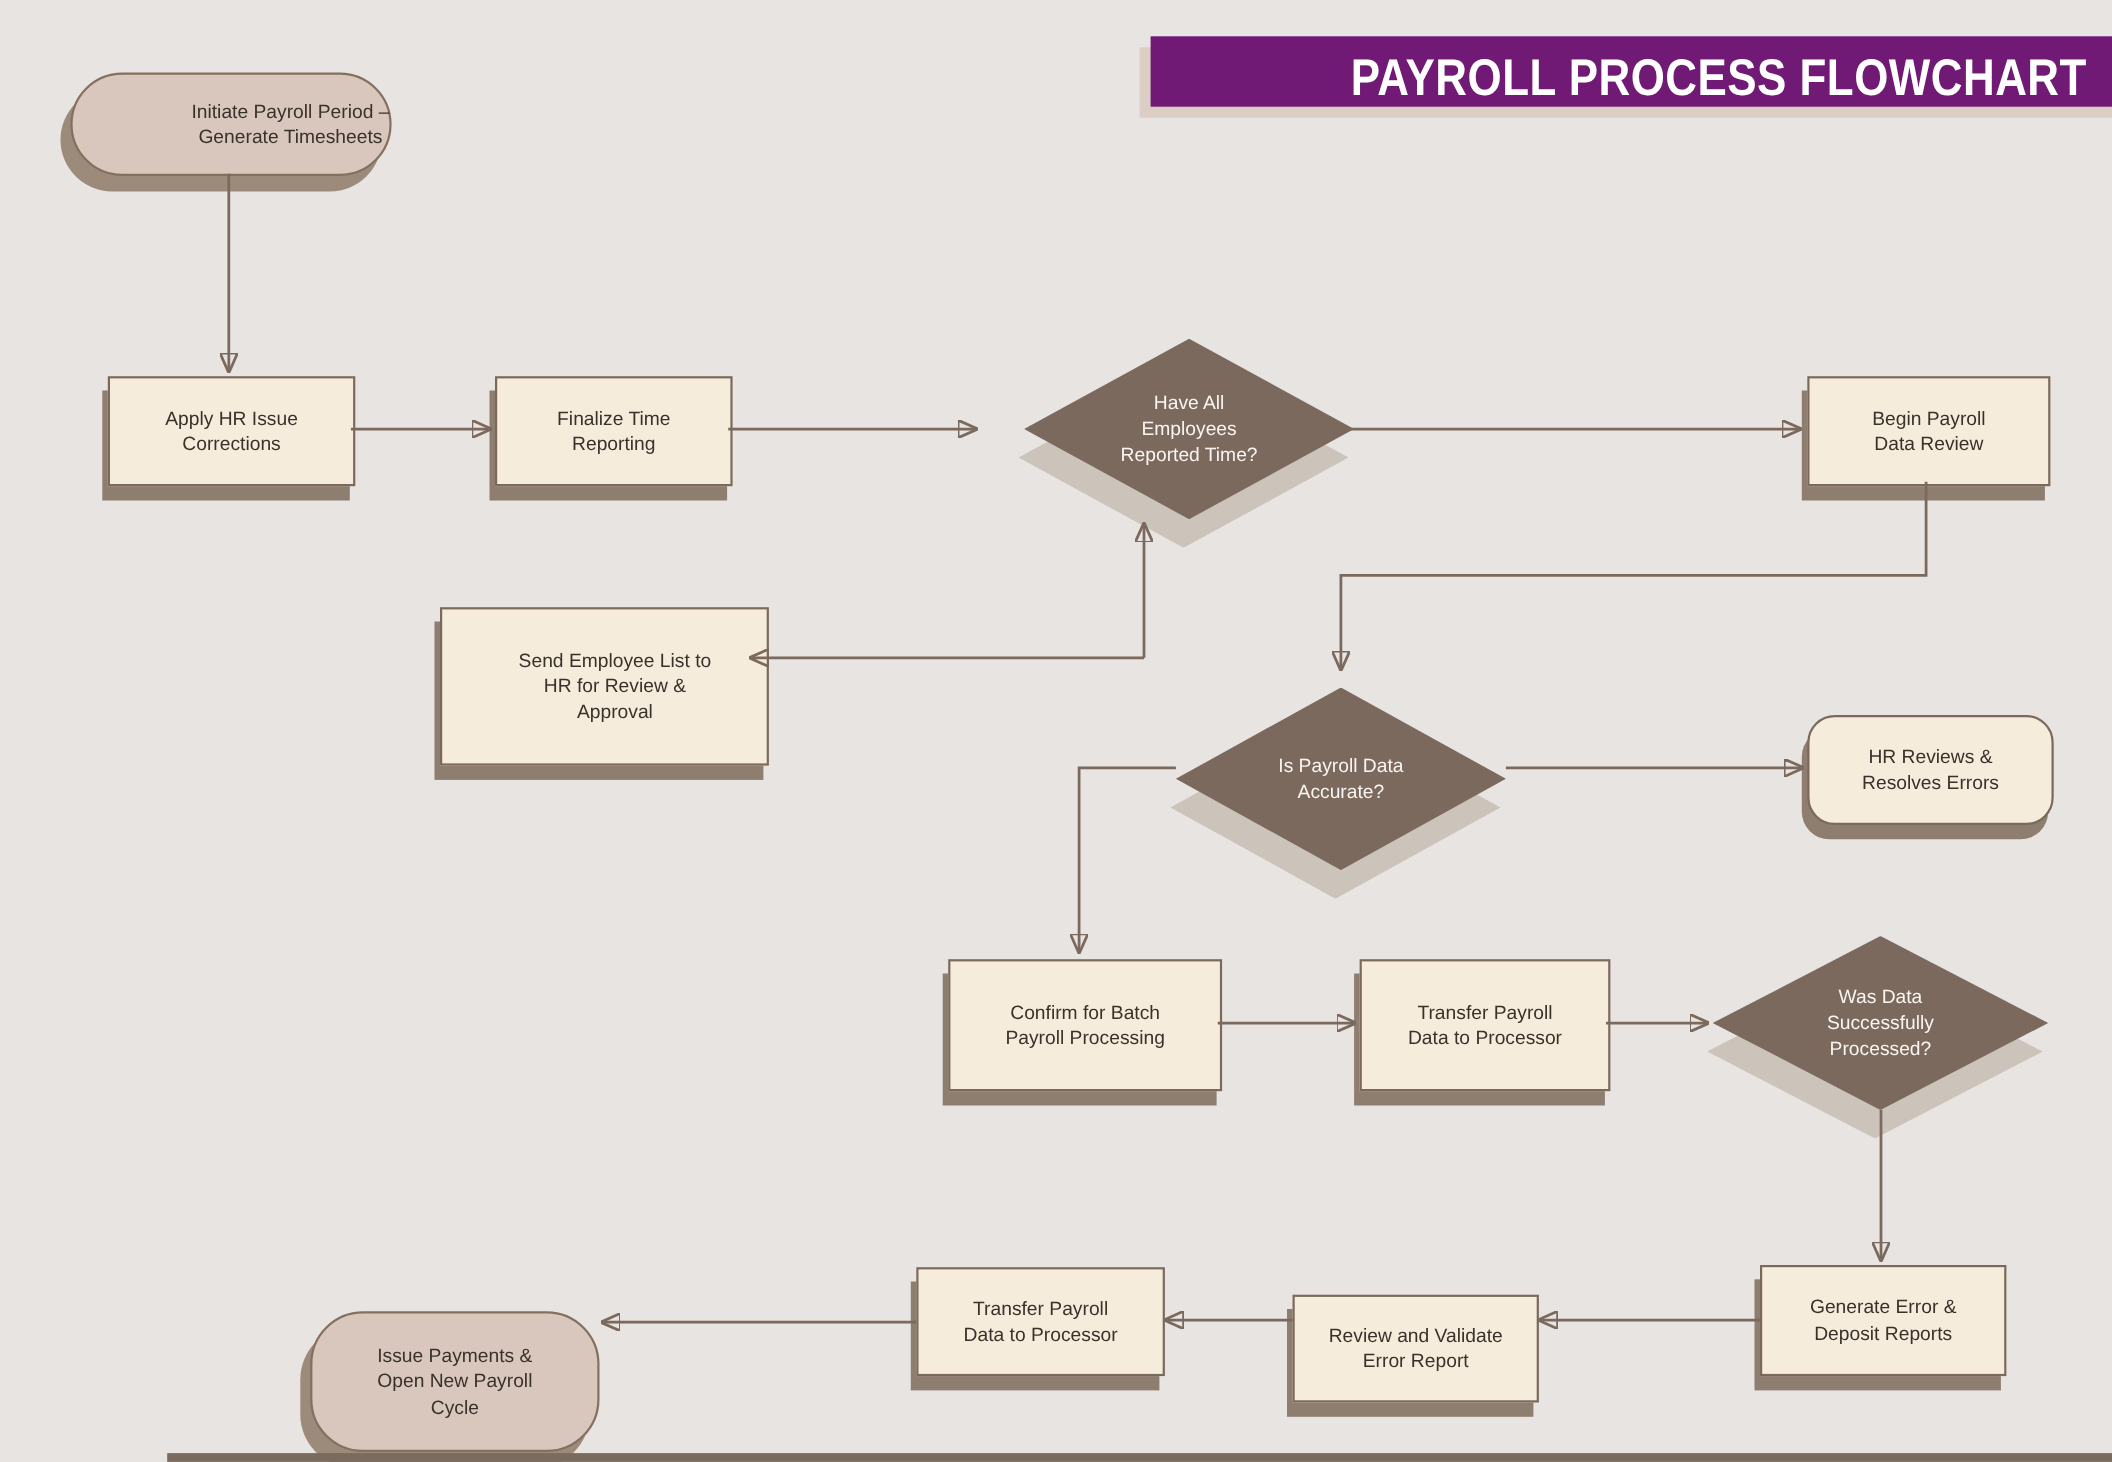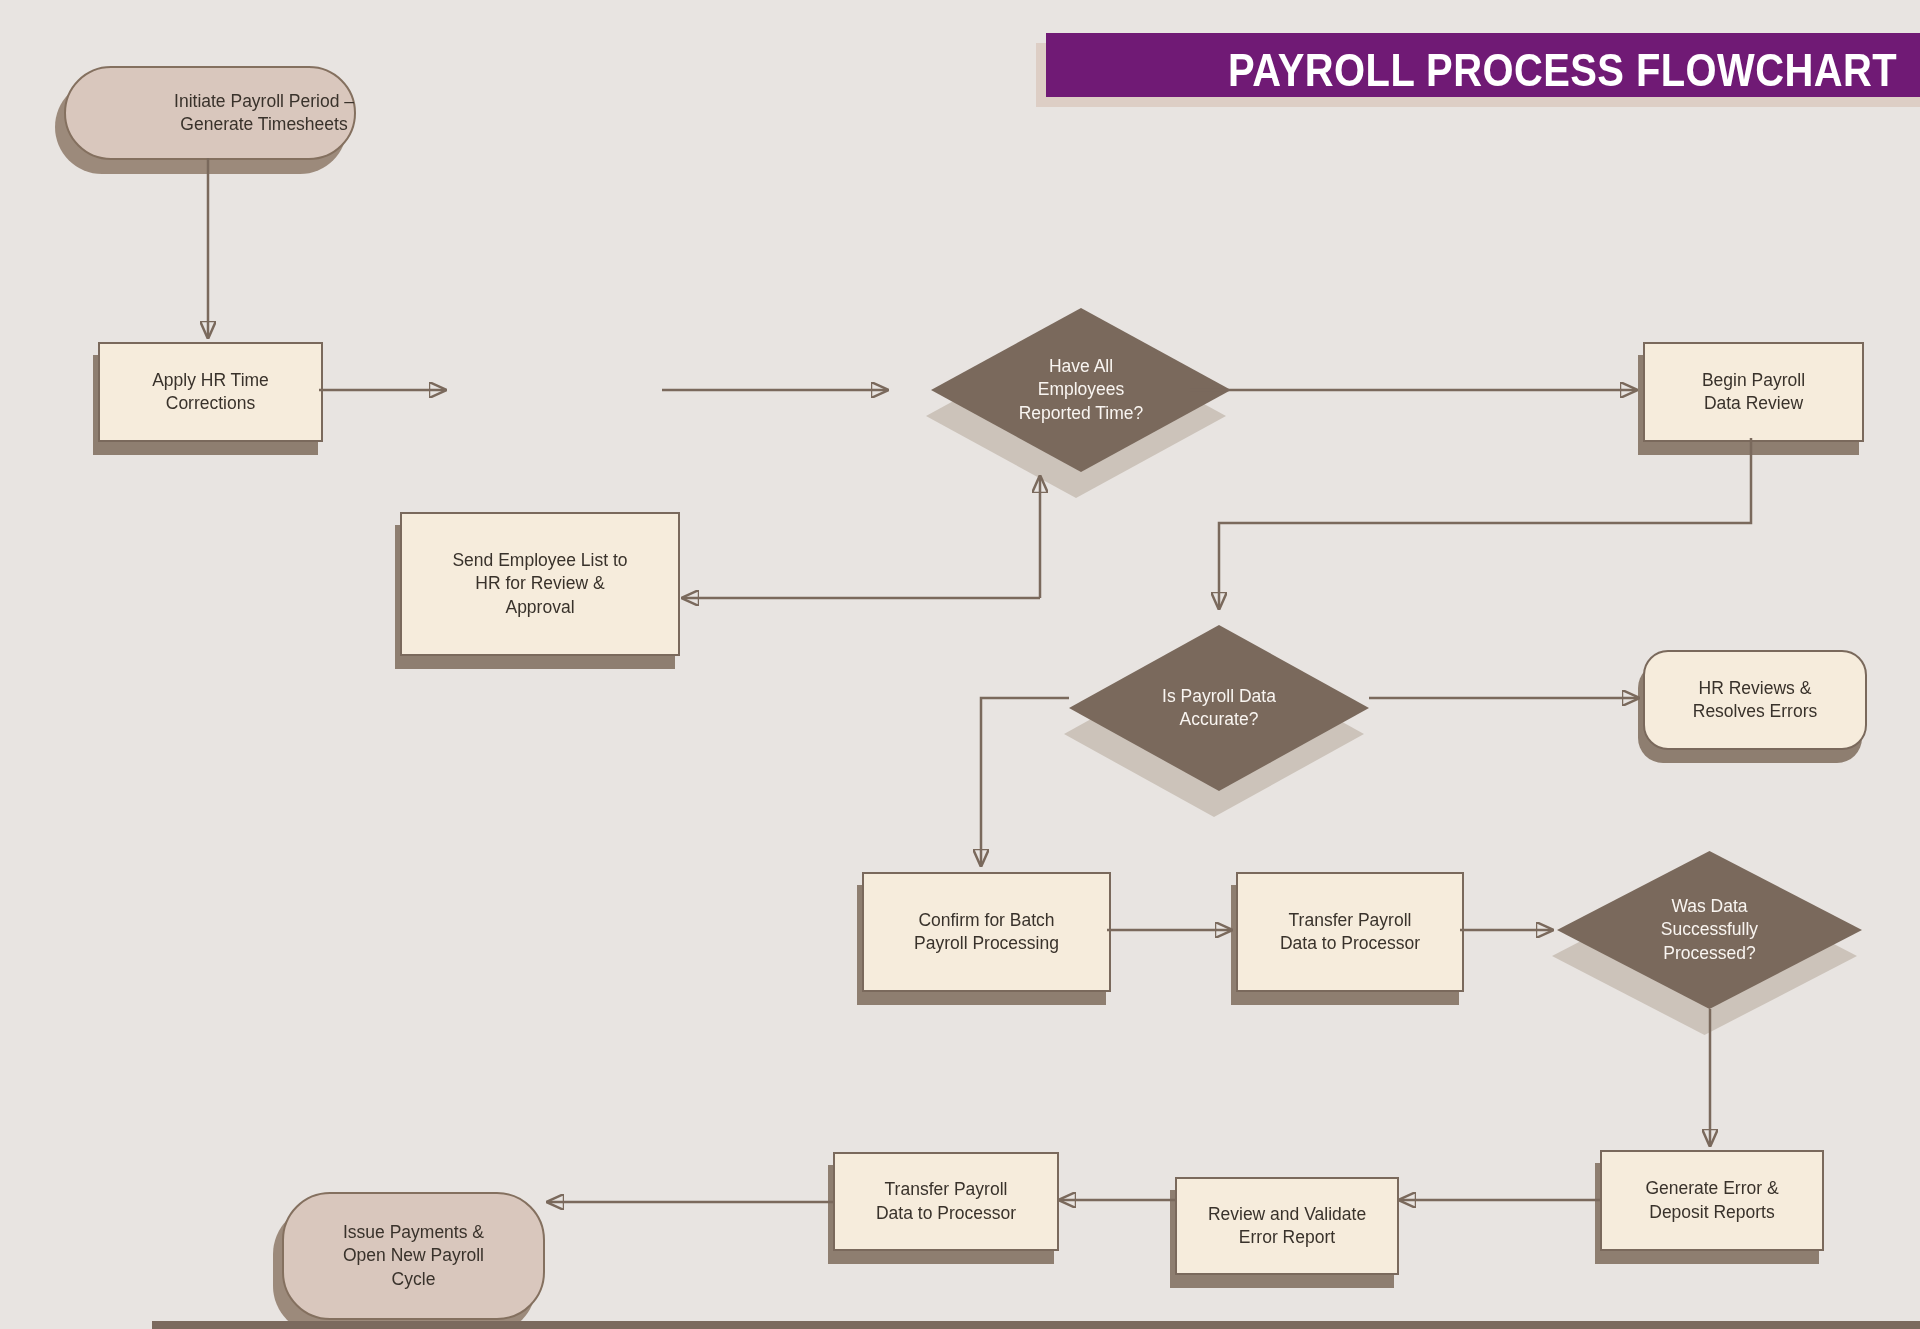--- a/index.html
+++ b/index.html
@@ -36,21 +36,21 @@
     clip-path:polygon(50% 0,100% 50%,50% 100%,0 50%);
     background:#7a695c;
   }
   .dlabel{position:relative;z-index:2;color:#f9f5f1;}
   
   #n-start    {left:64px;   top:66px;   width:288px; height:90px;justify-content:flex-end;}
   #n-apply    {left:98px;   top:342px;  width:221px; height:96px;}
   #n-finalize {left:450px;  top:342px;  width:212px; height:96px;}
   #n-d1       {left:931px;  top:308px;  width:300px; height:164px;}
   #n-begin    {left:1643px; top:342px;  width:217px; height:96px;}
-  #n-send     {left:400px;  top:512px;  width:276px; height:140px;}
+  #n-send     {left:400px;  top:552px;  width:276px; height:140px;padding-left:19px;}
   #n-d2       {left:1069px; top:625px;  width:300px; height:166px;}
   #n-hr       {left:1643px; top:650px;  width:220px; height:96px;border-radius:25px;}
   #n-confirm  {left:862px;  top:872px;  width:245px; height:116px;}
   #n-transfer1{left:1236px; top:872px;  width:224px; height:116px;}
   #n-d3       {left:1557px; top:851px;  width:305px; height:158px;}
   #n-generate {left:1600px; top:1150px; width:220px; height:97px;}
   #n-review   {left:1175px; top:1153px; width:220px; height:94px;margin-top:24px;}
   #n-transfer2{left:833px;  top:1152px; width:222px; height:95px;}
   #n-end      {left:282px;  top:1192px; width:259px; height:124px;}
   
@@ -77,24 +77,28 @@
   <div class="title-bar">
     <span>PAYROLL PROCESS FLOWCHART</span>
   </div>
 
   <div class="node stadium" id="n-start">
     <span>Initiate Payroll Period –
 Generate Timesheets</span>
   </div>
 
   <div class="node process" id="n-apply">
-    <span>Apply HR Time
+    <span>Apply HR Issue
 Corrections</span>
   </div>
 
+  <div class="node process" id="n-finalize">
+    <span>Finalize Time
+Reporting</span>
+  </div>
 
   <div class="node diamond" id="n-d1">
     <div class="dshadow"></div>
     <div class="dshape"></div>
     <span class="dlabel">Have All
 Employees
 Reported Time?</span>
   </div>
 
   <div class="node process" id="n-begin">

